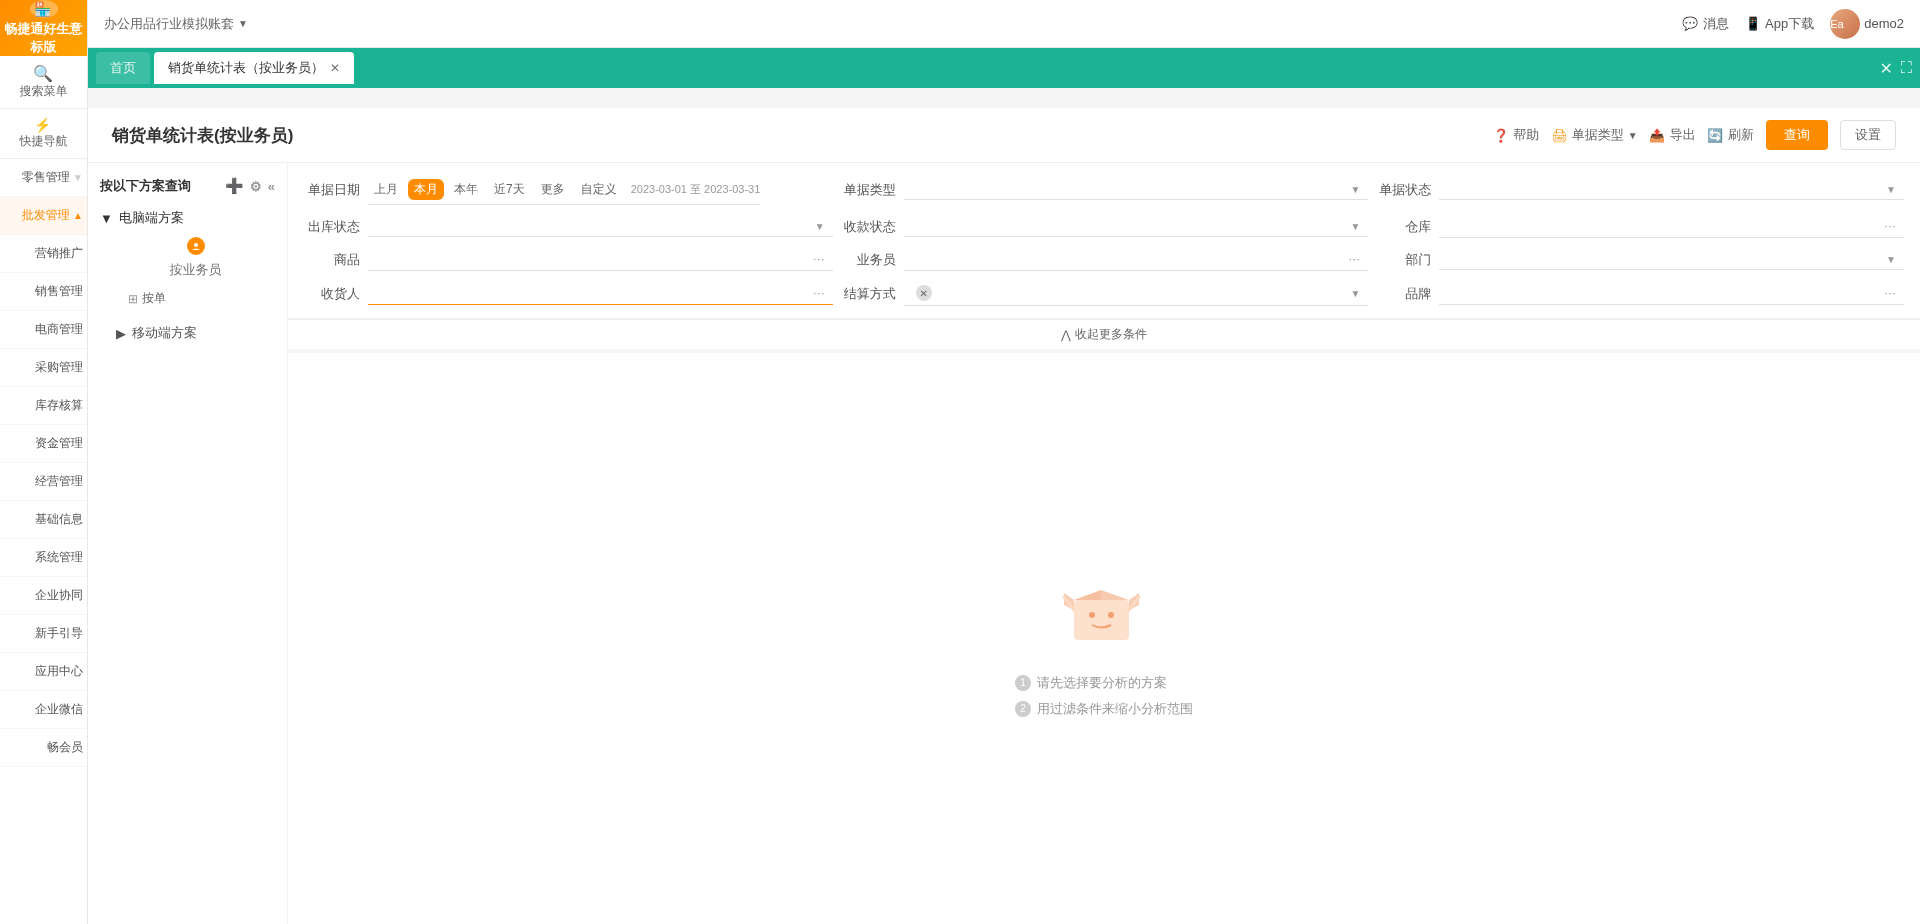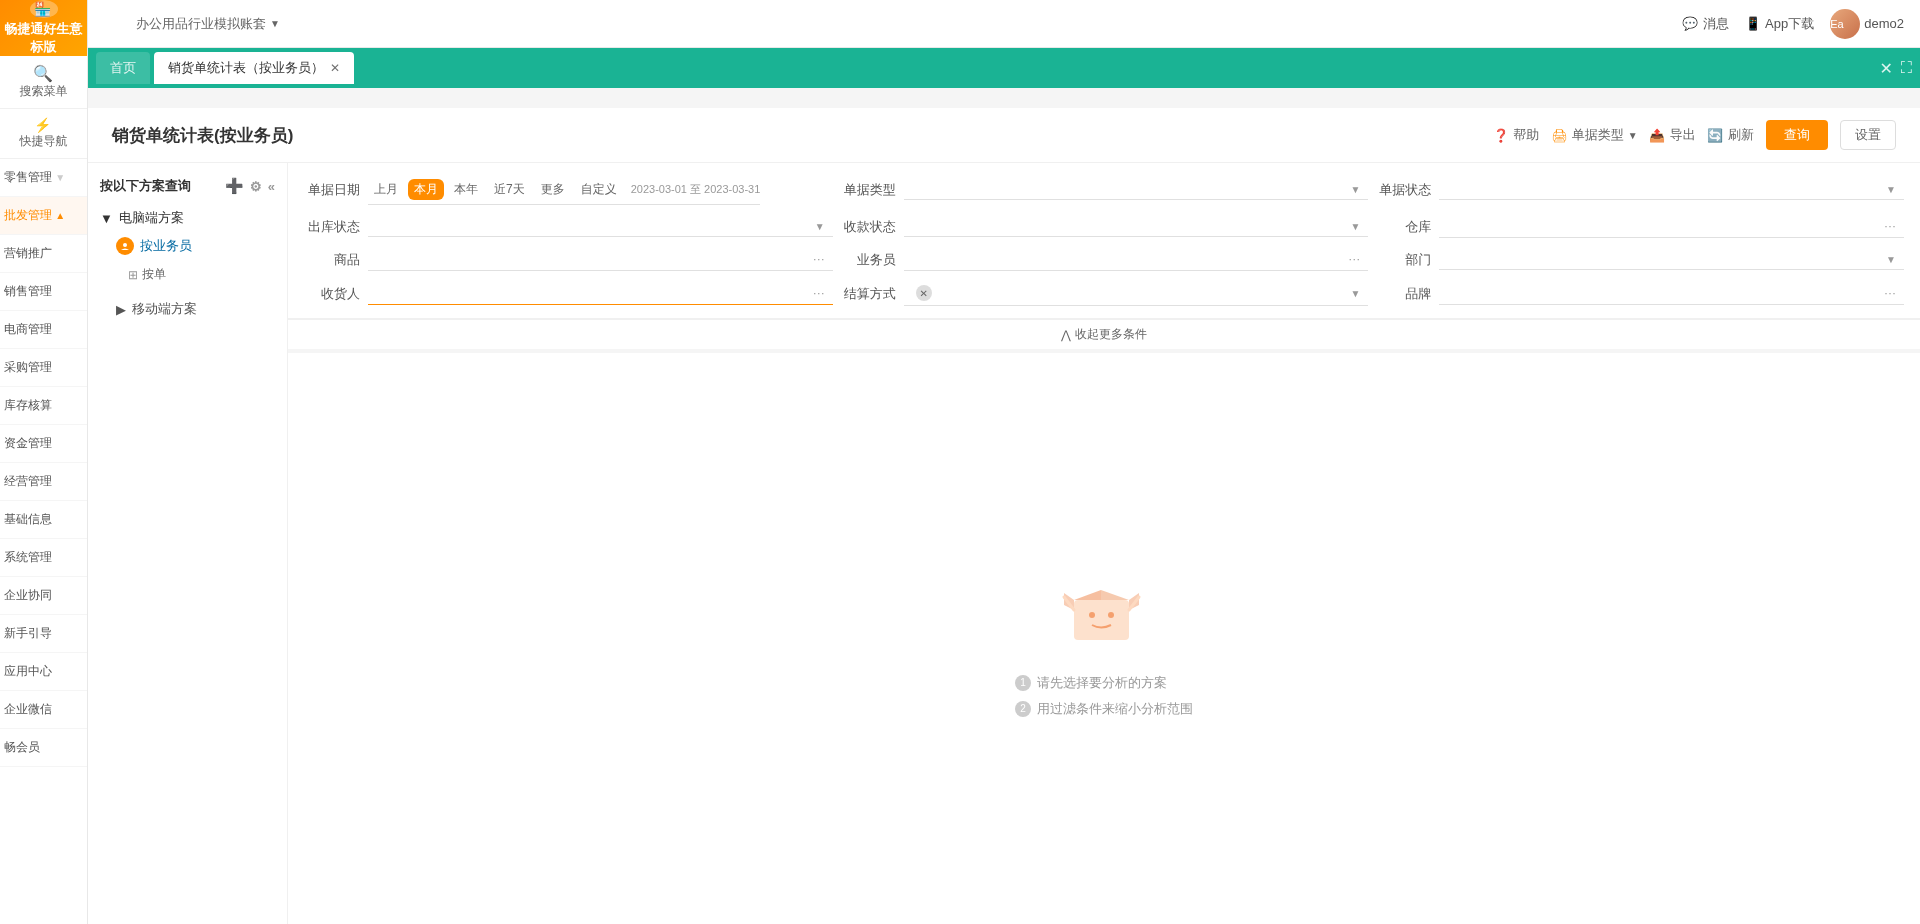--- a/index.html
+++ b/index.html
@@ -46,21 +46,21 @@
       padding: 8px 0;
       text-align: center;
       color: #666;
       font-size: 12px;
       cursor: pointer;
       width: 100%;
       border-bottom: 1px solid #f0f0f0;
     }
     .sidebar-nav-item {
       padding: 10px 4px;
-      text-align: left;
+      text-align: right;
       color: #555;
       font-size: 12px;
       cursor: pointer;
       width: 100%;
       border-bottom: 1px solid #f5f5f5;
     }
     .sidebar-nav-item.active { color: #ff8c00; background: #fff7f0; }
     .sidebar-quick {
       padding: 8px 4px;
       text-align: center;
@@ -96,21 +96,20 @@
       align-items: center;
       gap: 8px;
       color: #666;
       font-size: 13px;
     }
     .header-dropdown {
       display: flex;
       align-items: center;
       gap: 4px;
       cursor: pointer;
-      margin-left: 32px;
     }
     .header-right {
       display: flex;
       align-items: center;
       gap: 16px;
       color: #555;
       font-size: 13px;
     }
     .header-right-item {
       display: flex;
@@ -276,21 +275,21 @@
     }
     .scheme-item {
       display: flex;
       align-items: center;
       padding: 6px 12px 6px 28px;
       font-size: 13px;
       color: #555;
       cursor: pointer;
       gap: 6px;
     }
-    .scheme-item.active { color: #0369a1; }
+    .scheme-item.active { color: #737373; flex-direction: column; }
     .scheme-item .scheme-icon {
       width: 18px;
       height: 18px;
       background: #ff8c00;
       border-radius: 50%;
       color: white;
       font-size: 9px;
       display: flex;
       align-items: center;
       justify-content: center;

